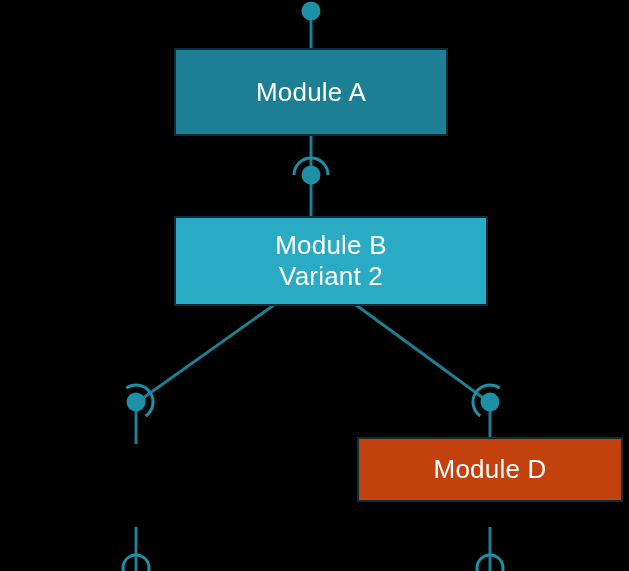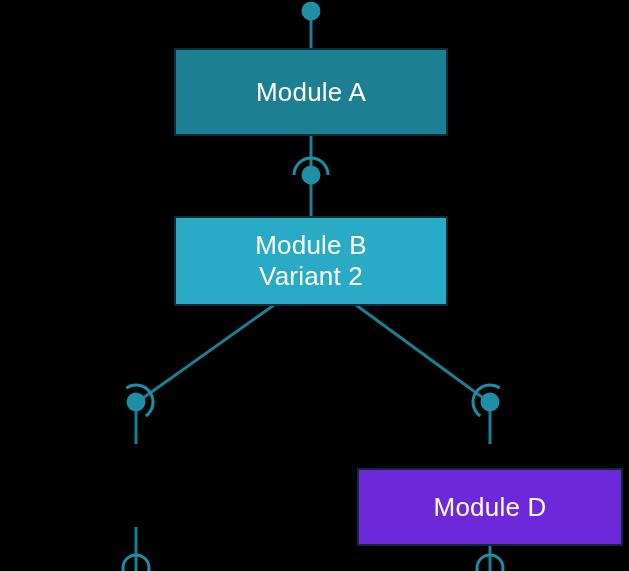--- a/index.html
+++ b/index.html
@@ -88,23 +88,23 @@
       <circle cx="490" cy="402" r="9.5" fill="#1d8fa6"></circle>
     </g>
 
     <circle cx="311" cy="11" r="9.5" fill="#1d8fa6"></circle>
   </svg>
 
   <div class="node-box" style="left:174px; top:48px; width:274px; height:88px; background:#1d7f93;">
     <span class="node-label">Module A</span>
   </div>
 
-  <div class="node-box" style="left:174px; top:216px; width:274px; height:90px; background:#29abc6;">
+  <div class="node-box" style="left:174px; top:216px; width:314px; height:90px; background:#29abc6;">
     <span class="node-label">Module B
 Variant 2</span>
   </div>
 
 
-  <div class="node-box" style="left:357px; top:468px; width:266px; height:78px; background:#6d28d9;">
+  <div class="node-box" style="left:357px; top:437px; width:266px; height:65px; background:#c2410c;">
     <span class="node-label">Module D</span>
   </div>
 
 </div>
 
 </body></html>

